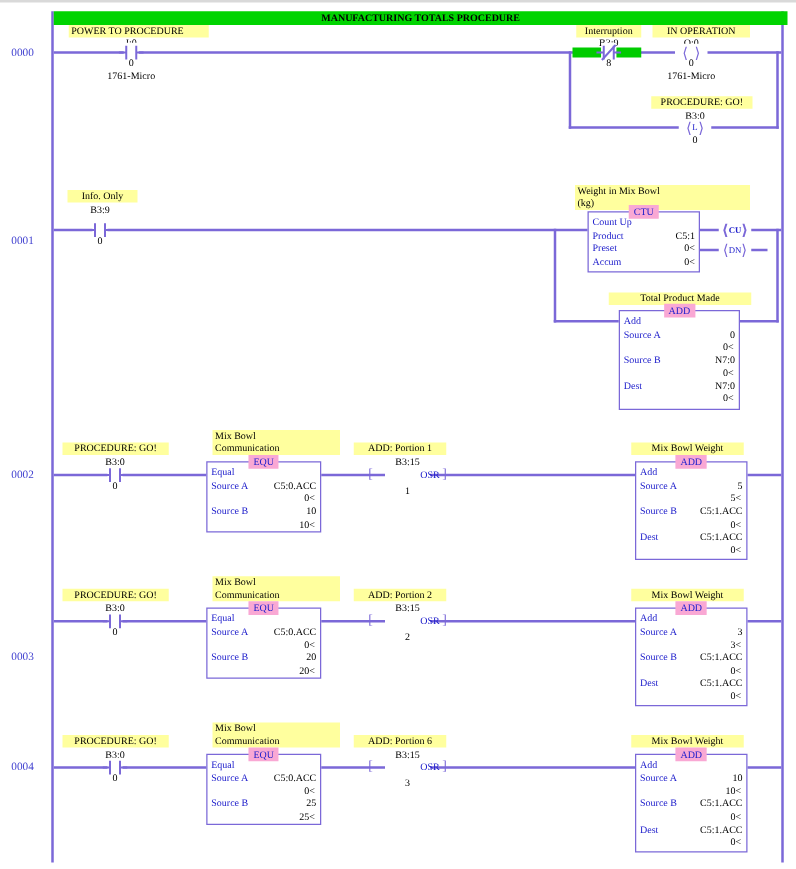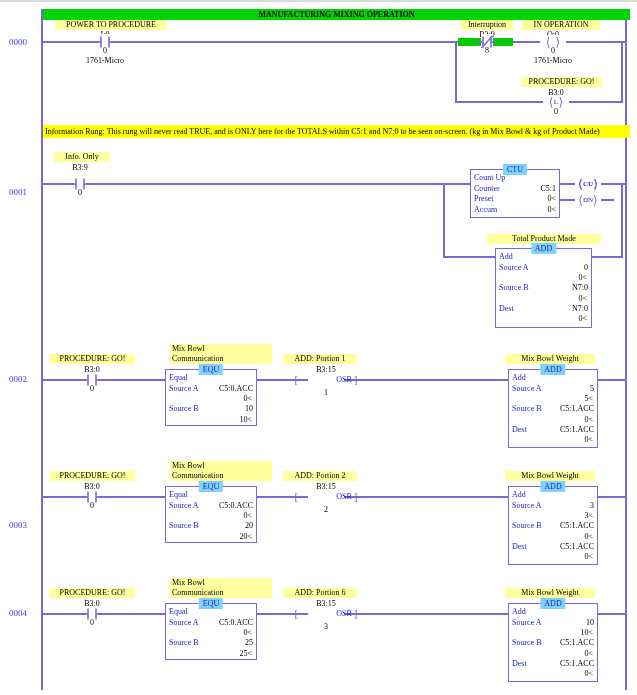--- a/index.html
+++ b/index.html
@@ -29,47 +29,47 @@
   .contact line{stroke:var(--wire);stroke-width:1.6;}
   .coil{position:absolute;width:26px;height:13px;background:#fff;display:flex;align-items:center;justify-content:center;}
   .coil::before{content:"\27E8";color:var(--wire);font-size:12px;line-height:12px;font-family:"DejaVu Sans",sans-serif;}
   .coil::after{content:"\27E9";color:var(--wire);font-size:12px;line-height:12px;font-family:"DejaVu Sans",sans-serif;}
   .coil .lt{color:var(--kw);font-size:7px;line-height:8px;min-width:5px;text-align:center;letter-spacing:0;}
   .osr{position:absolute;width:36px;height:13px;background:#fff;display:flex;align-items:center;justify-content:center;gap:2px;}
   .osr::before{content:"[";color:var(--wire);font-size:11px;line-height:11px;}
   .osr::after{content:"]";color:var(--wire);font-size:11px;line-height:11px;}
   .osr .ot{color:var(--kw);font-size:8px;line-height:9px;padding-left:36px;}
   .box{position:absolute;background:#fff;border:1px solid var(--wire);padding-top:3px;box-sizing:border-box;}
-  .btitle{position:absolute;top:-6px;left:50%;transform:translateX(-50%);background:#7dd3fc;
+  .btitle{position:absolute;top:-6px;left:50%;transform:translateX(-50%);background:#f9a8d4;
           padding:0 4px;color:var(--kw);font-size:8px;line-height:11px;white-space:nowrap;}
   .brow{display:flex;justify-content:space-between;align-items:baseline;padding:0 3px;line-height:10.5px;font-size:8px;}
   .brow .n{color:var(--kw);white-space:nowrap;}
   .brow .v{color:#000;white-space:nowrap;}
   .bsub{text-align:right;padding:0 4px 0 3px;line-height:10px;font-size:8px;color:#000;}
 </style>
 </head>
 <body>
 
 <div id="ladder">
 
   <div class="rail" style="left:41px;top:7px;height:681px;"></div>
   <div class="rail" style="left:625px;top:7px;height:681px;"></div>
 
-  <div class="titlebar" style="left:43px;top:7px;width:587px;">MANUFACTURING MIXING OPERATION</div>
+  <div class="titlebar" style="left:43px;top:7px;width:587px;">MANUFACTURING TOTALS PROCEDURE</div>
   <div class="rnum" style="left:9px;top:35px;">0000</div>
   <div class="wire-h" style="left:43px;top:39px;width:582px;"></div>
 
   <div class="wire-v" style="left:455px;top:39px;height:62px;"></div>
   <div class="wire-v" style="left:621px;top:39px;height:62px;"></div>
   <div class="wire-h" style="left:455px;top:99px;width:168px;"></div>
 
   <div class="hl" style="left:458px;top:36px;width:23px;"></div>
   <div class="hl" style="left:493px;top:36px;width:20px;"></div>
 
-  <div class="lbl" style="left:55px;top:18px;width:108px;text-align:center;">POWER TO PROCEDURE</div>
+  <div class="lbl" style="left:55px;top:18px;width:108px;">POWER TO PROCEDURE</div>
   <div class="ctr" style="left:105px;top:28px;">I:0</div>
   <svg class="contact" width="20" height="16" style="left:95px;top:32px;">
     <rect x="4" y="0" width="12" height="16" fill="#fff"></rect>
     <line x1="0" y1="8" x2="6" y2="8"></line>
       <line x1="14" y1="8" x2="20" y2="8"></line>
     <line x1="6" y1="2.5" x2="6" y2="13.5"></line>
       <line x1="14" y1="2.5" x2="14" y2="13.5"></line>
   </svg>
   <div class="ctr" style="left:105px;top:44px;">0</div>
   <div class="ctr" style="left:105px;top:54px;">1761-Micro</div>
@@ -94,48 +94,51 @@
   <div class="ctr" style="left:553px;top:44px;">0</div>
   <div class="ctr" style="left:553px;top:54px;">1761-Micro</div>
 
   <div class="lbl" style="left:521px;top:75px;width:77px;text-align:center;">PROCEDURE: GO!</div>
   <div class="ctr" style="left:556px;top:86px;">B3:0</div>
   <div class="coil" style="left:543px;top:93px;">
       <span class="lt">L</span>
     </div>
   <div class="ctr" style="left:556px;top:105px;">0</div>
 
-  <div class="comment" style="left:43px;top:123px;width:583px;">Information Rung: This rung will never read TRUE, and is ONLY here for the TOTALS within C5:1 and N7:0 to be seen on-screen. (kg in Mix Bowl &amp; kg of Product Made)</div>
   <div class="rnum" style="left:9px;top:185px;">0001</div>
   <div class="wire-h" style="left:43px;top:181px;width:582px;"></div>
 
   <div class="wire-v" style="left:443px;top:181px;height:75px;"></div>
   <div class="wire-v" style="left:621px;top:181px;height:75px;"></div>
   <div class="wire-h" style="left:443px;top:254px;width:180px;"></div>
   <div class="wire-h" style="left:560px;top:197px;width:54px;"></div>
 
   <div class="lbl" style="left:54px;top:150px;width:52px;text-align:center;">Info. Only</div>
   <div class="ctr" style="left:80px;top:161px;">B3:9</div>
   <svg class="contact" width="20" height="16" style="left:70px;top:174px;">
     <rect x="4" y="0" width="12" height="16" fill="#fff"></rect>
     <line x1="0" y1="8" x2="6" y2="8"></line>
       <line x1="14" y1="8" x2="20" y2="8"></line>
     <line x1="6" y1="2.5" x2="6" y2="13.5"></line>
       <line x1="14" y1="2.5" x2="14" y2="13.5"></line>
   </svg>
   <div class="ctr" style="left:80px;top:186px;">0</div>
 
+  <div class="lbl" style="left:460px;top:146px;width:136px;">
+    <div>Weight in Mix Bowl</div>
+    <div>(kg)</div>
+  </div>
   <div class="box" style="left:470px;top:167px;width:90px;height:49px;">
     <div class="btitle">CTU</div>
     <div class="brow">
         <span class="n">Count Up</span>
         <span class="v"></span>
       </div>
     <div class="brow">
-        <span class="n">Counter</span>
+        <span class="n">Product</span>
         <span class="v">C5:1</span>
       </div>
     <div class="brow">
         <span class="n">Preset</span>
         <span class="v">0&lt;</span>
       </div>
     <div class="brow">
         <span class="n">Accum</span>
         <span class="v">0&lt;</span>
       </div>

